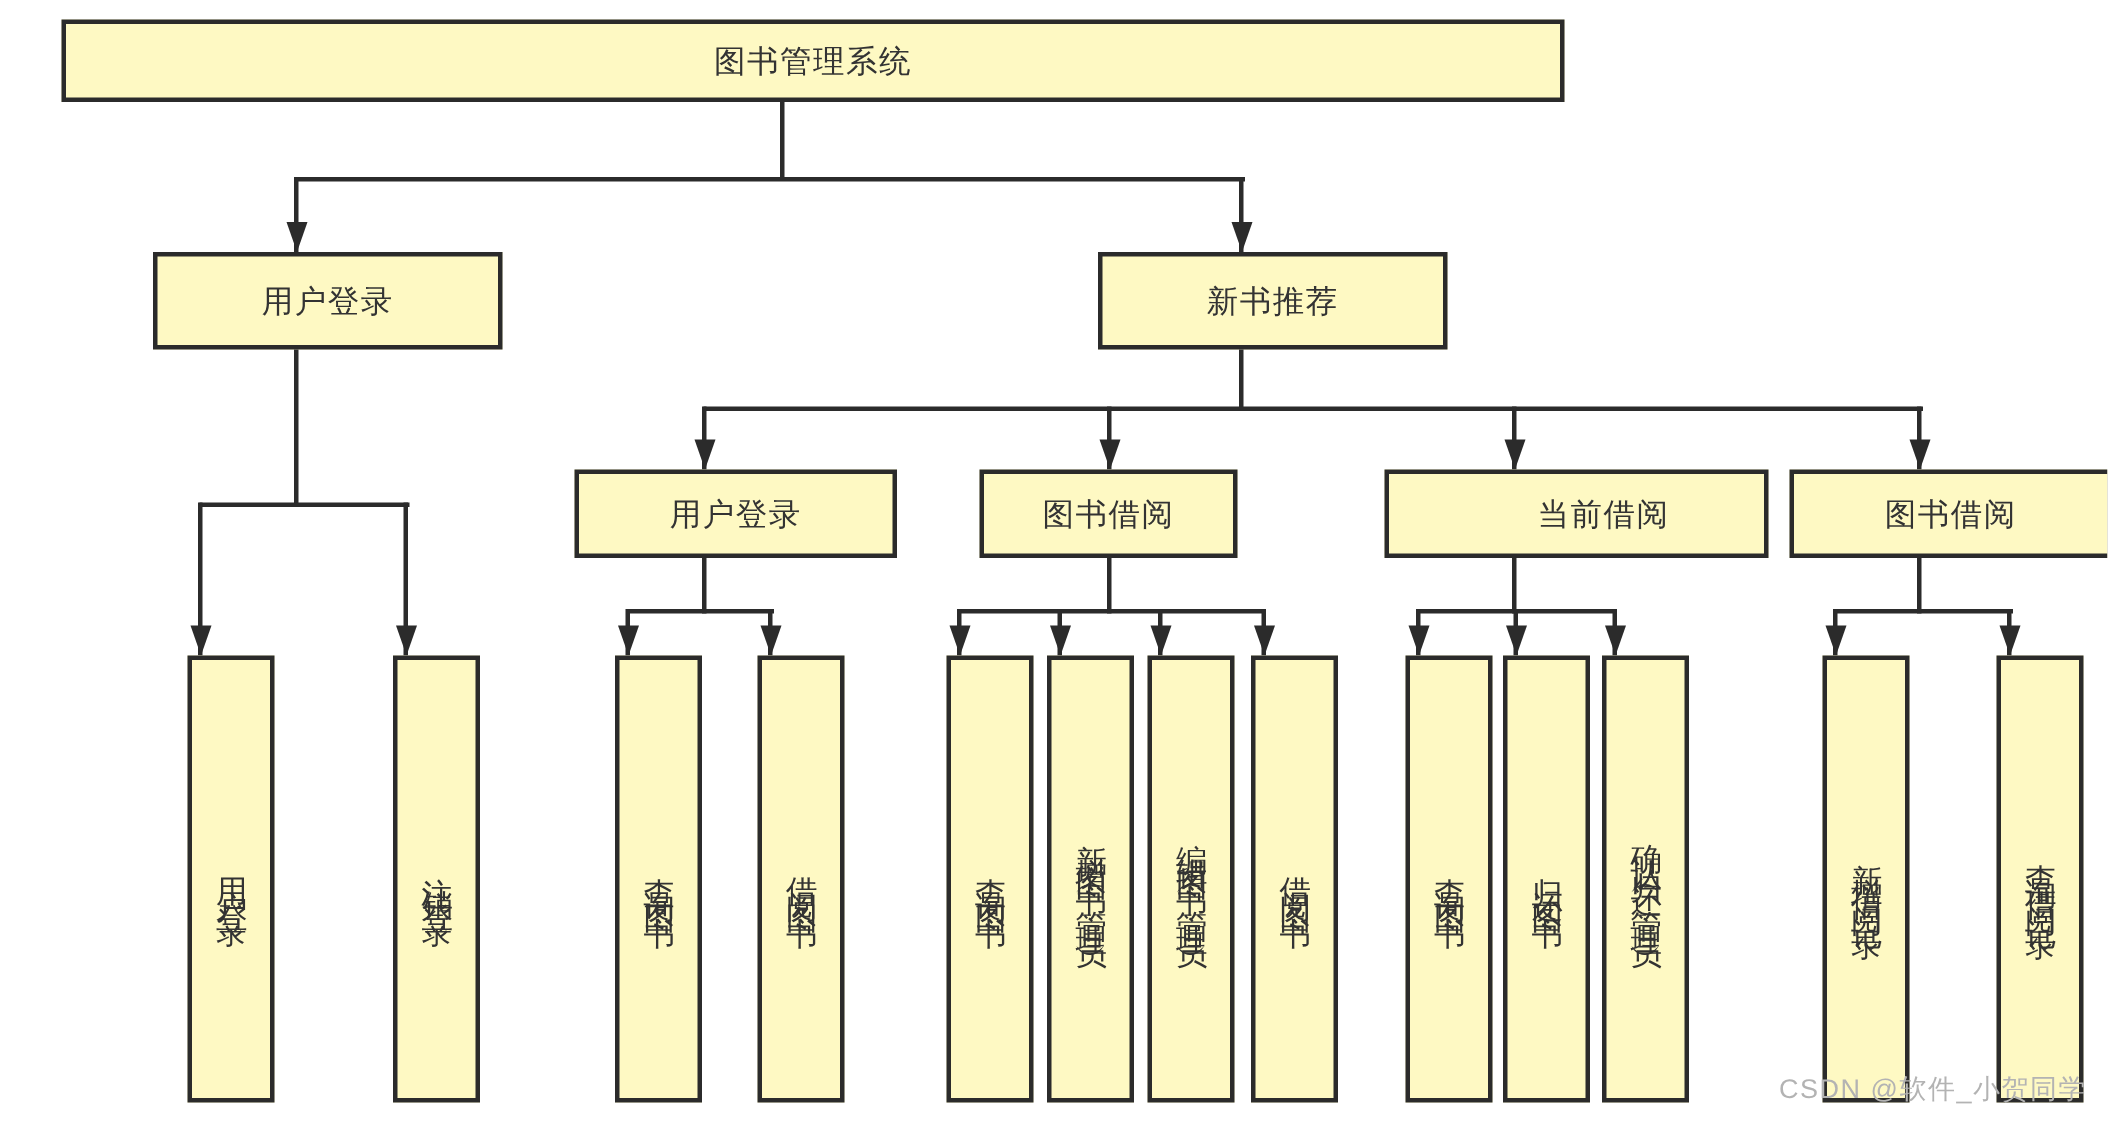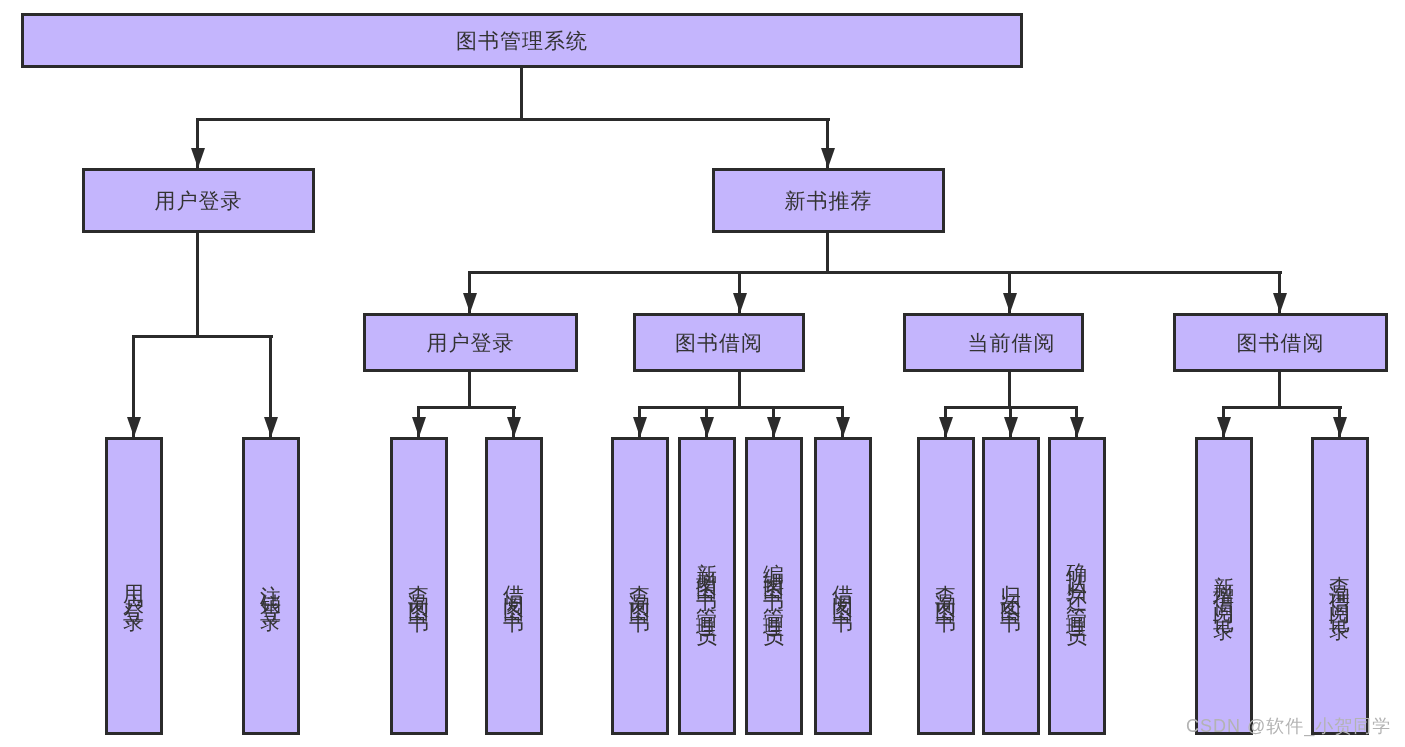--- a/index.html
+++ b/index.html
@@ -7,27 +7,28 @@
     position:relative;
     width:1405px;height:747px;
     background:#ffffff;
     font-family:"Liberation Sans","DejaVu Sans",sans-serif;
     overflow:hidden;
   }
   .box{
     position:absolute;
     box-sizing:border-box;
     border:3px solid #2b2b2b;
-    background:#c4b5fd;
+    background:#fef9c3;
     display:flex;
     align-items:center;
     justify-content:center;
     color:#333333;
     font-size:21px;
     letter-spacing:1px;
+    margin-left:20px;
   }
   .vbox span{
     writing-mode:vertical-rl;
     text-orientation:mixed;
     letter-spacing:9px;
     line-height:1;
   }
   .hline,.vline{position:absolute;background:#2b2b2b;}
   .hline{height:3px;}
   .vline{width:3px;}
@@ -78,21 +79,21 @@
   <div class="arrow" style="left:463px;top:293px;"></div>
   <div class="vline" style="left:738px;top:271px;height:42px;"></div>
   <div class="arrow" style="left:733px;top:293px;"></div>
   <div class="vline" style="left:1008px;top:271px;height:42px;"></div>
   <div class="arrow" style="left:1003px;top:293px;"></div>
   <div class="vline" style="left:1278px;top:271px;height:42px;"></div>
   <div class="arrow" style="left:1273px;top:293px;"></div>
 
   <div class="box" style="left:363px;top:313px;width:215px;height:59px;">用户登录</div>
   <div class="box" style="left:633px;top:313px;width:172px;height:59px;">图书借阅</div>
-  <div class="box" style="left:903px;top:313px;width:181px;height:59px;padding-left:36px;">当前借阅</div>
+  <div class="box" style="left:903px;top:313px;width:256px;height:59px;padding-left:36px;">当前借阅</div>
   <div class="box" style="left:1173px;top:313px;width:215px;height:59px;">图书借阅</div>
 
   <div class="vline" style="left:468px;top:372px;height:37px;"></div>
   <div class="hline" style="left:418px;top:406px;width:98px;"></div>
   <div class="vline" style="left:417px;top:406px;height:31px;"></div>
   <div class="arrow" style="left:412px;top:417px;"></div>
   <div class="vline" style="left:512px;top:406px;height:31px;"></div>
   <div class="arrow" style="left:507px;top:417px;"></div>
 
   <div class="vline" style="left:738px;top:372px;height:37px;"></div>

